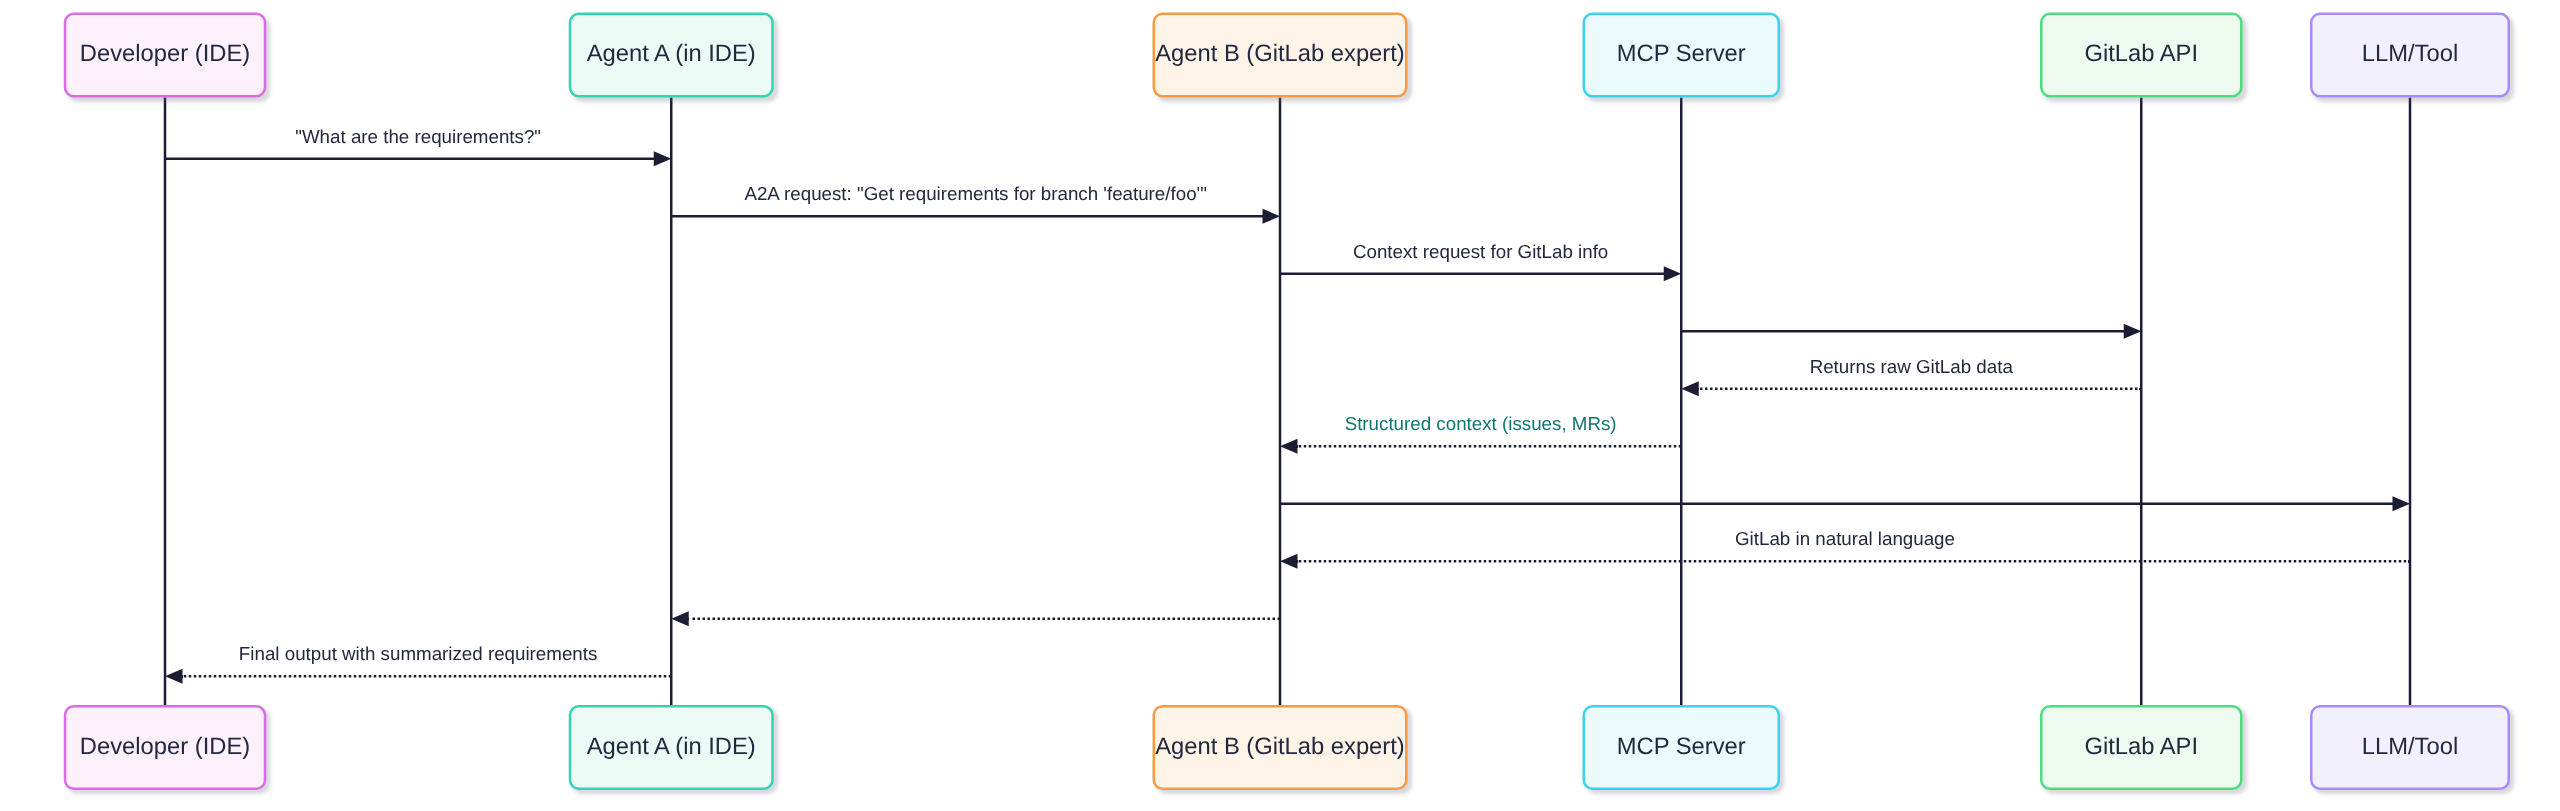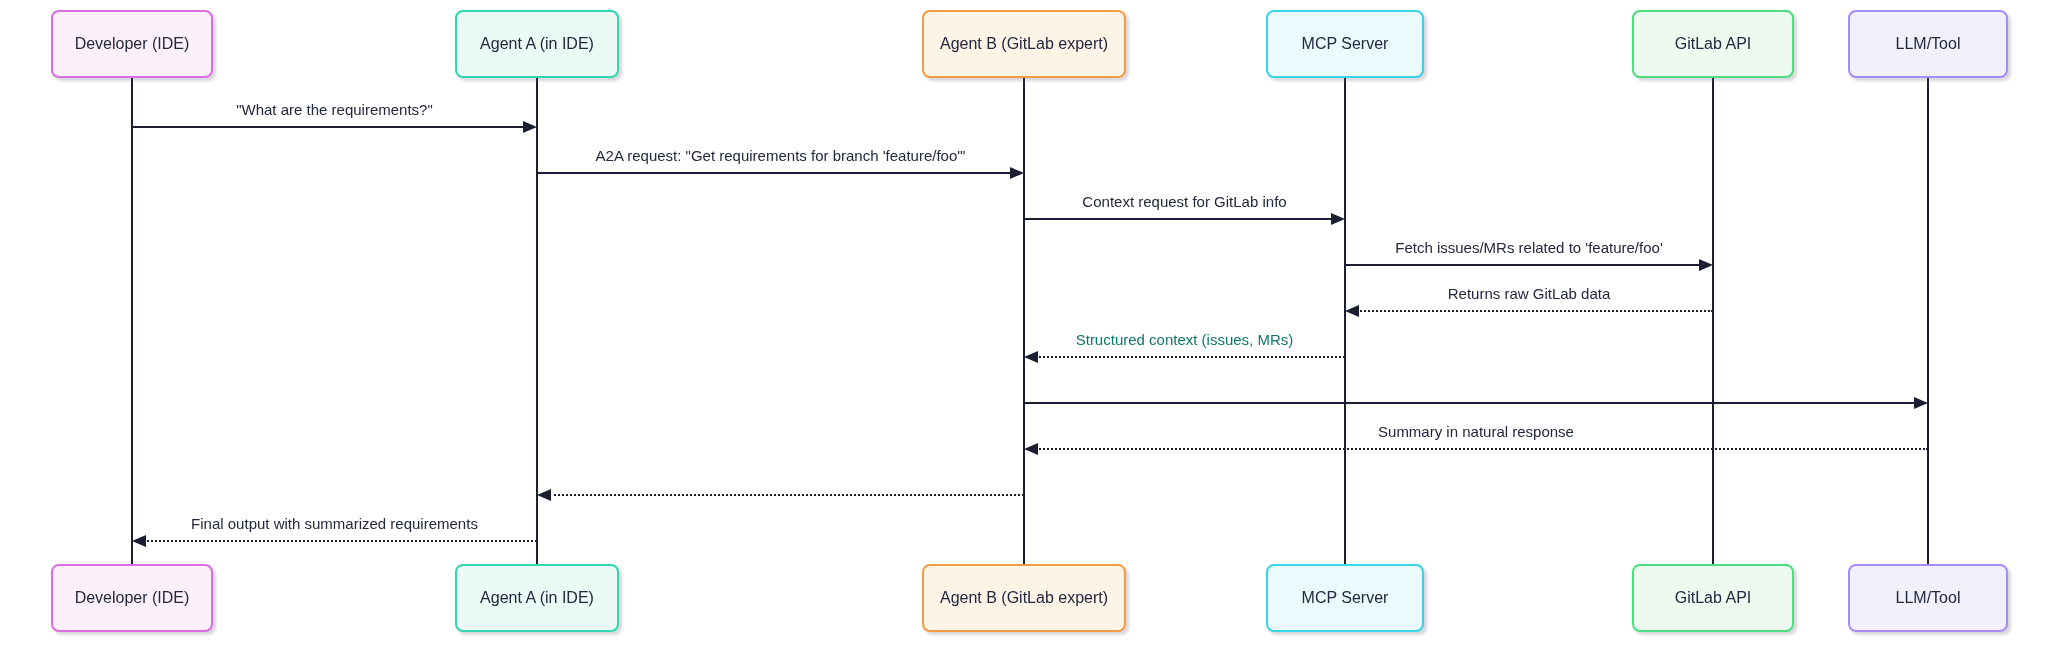--- a/index.html
+++ b/index.html
@@ -18,21 +18,21 @@
   .actor-box {
     position: absolute;
     box-sizing: border-box;
     height: 68px;
     border-width: 2px;
     border-style: solid;
     border-radius: 8px;
     display: flex;
     align-items: center;
     justify-content: center;
-    font-size: 16px;
+    font-size: 19px;
     color: #22283e;
     box-shadow: 3px 3px 3px rgba(100,100,120,0.25);
     white-space: nowrap;
     z-index: 3;
   }
   .lifeline {
     position: absolute;
     width: 2px;
     background: #1b1e33;
     z-index: 1;
@@ -116,30 +116,29 @@
     <div class="msg-arrowhead right" style="top: 121px; left: 523px; border-left-color: rgb(27, 30, 51);"></div>
     <div class="msg-label" style="left: -15.5px; top: 101px; color: rgb(34, 40, 62);">"What are the requirements?"</div>
     <div class="msg-line solid" style="left: 537px; width: 475px; top: 172px; border-top-color: rgb(27, 30, 51);"></div>
     <div class="msg-arrowhead right" style="top: 167px; left: 1010px; border-left-color: rgb(27, 30, 51);"></div>
     <div class="msg-label" style="left: 430.5px; top: 147px; color: rgb(34, 40, 62);">A2A request: "Get requirements for branch 'feature/foo'"</div>
     <div class="msg-line solid" style="left: 1024px; width: 309px; top: 218px; border-top-color: rgb(27, 30, 51);"></div>
     <div class="msg-arrowhead right" style="top: 213px; left: 1331px; border-left-color: rgb(27, 30, 51);"></div>
     <div class="msg-label" style="left: 834.5px; top: 193px; color: rgb(34, 40, 62);">Context request for GitLab info</div>
     <div class="msg-line solid" style="left: 1345px; width: 356px; top: 264px; border-top-color: rgb(27, 30, 51);"></div>
     <div class="msg-arrowhead right" style="top: 259px; left: 1699px; border-left-color: rgb(27, 30, 51);"></div>
-    <div class="msg-label" style="left: 1179px; top: 239px; color: rgb(34, 40, 62);">Fetch issues/MRs related to 'feature/foo'</div>
     <div class="msg-line dotted" style="left: 1357px; width: 356px; top: 310px; border-top-color: rgb(27, 30, 51);"></div>
     <div class="msg-arrowhead left" style="top: 305px; left: 1345px; border-right-color: rgb(27, 30, 51);"></div>
     <div class="msg-label" style="left: 1179px; top: 285px; color: rgb(34, 40, 62);">Returns raw GitLab data</div>
     <div class="msg-line dotted" style="left: 1036px; width: 309px; top: 356px; border-top-color: rgb(27, 30, 51);"></div>
     <div class="msg-arrowhead left" style="top: 351px; left: 1024px; border-right-color: rgb(27, 30, 51);"></div>
     <div class="msg-label" style="left: 834.5px; top: 331px; color: #0f766e;">Structured context (issues, MRs)</div>
     <div class="msg-line solid" style="left: 1024px; width: 892px; top: 402px; border-top-color: rgb(27, 30, 51);"></div>
     <div class="msg-arrowhead right" style="top: 397px; left: 1914px; border-left-color: rgb(27, 30, 51);"></div>
     <div class="msg-line dotted" style="left: 1036px; width: 892px; top: 448px; border-top-color: rgb(27, 30, 51);"></div>
     <div class="msg-arrowhead left" style="top: 443px; left: 1024px; border-right-color: rgb(27, 30, 51);"></div>
-    <div class="msg-label" style="left: 1126px; top: 423px; color: rgb(34, 40, 62);">Summary in natural response</div>
+    <div class="msg-label" style="left: 1126px; top: 423px; color: rgb(34, 40, 62);">GitLab in natural language</div>
     <div class="msg-line dotted" style="left: 549px; width: 475px; top: 494px; border-top-color: rgb(27, 30, 51);"></div>
     <div class="msg-arrowhead left" style="top: 489px; left: 537px; border-right-color: rgb(27, 30, 51);"></div>
     <div class="msg-line dotted" style="left: 144px; width: 393px; top: 540px; border-top-color: rgb(27, 30, 51);"></div>
     <div class="msg-arrowhead left" style="top: 535px; left: 132px; border-right-color: rgb(27, 30, 51);"></div>
     <div class="msg-label" style="left: -15.5px; top: 515px; color: rgb(34, 40, 62);">Final output with summarized requirements</div>
   </div>
 
 </body></html>

